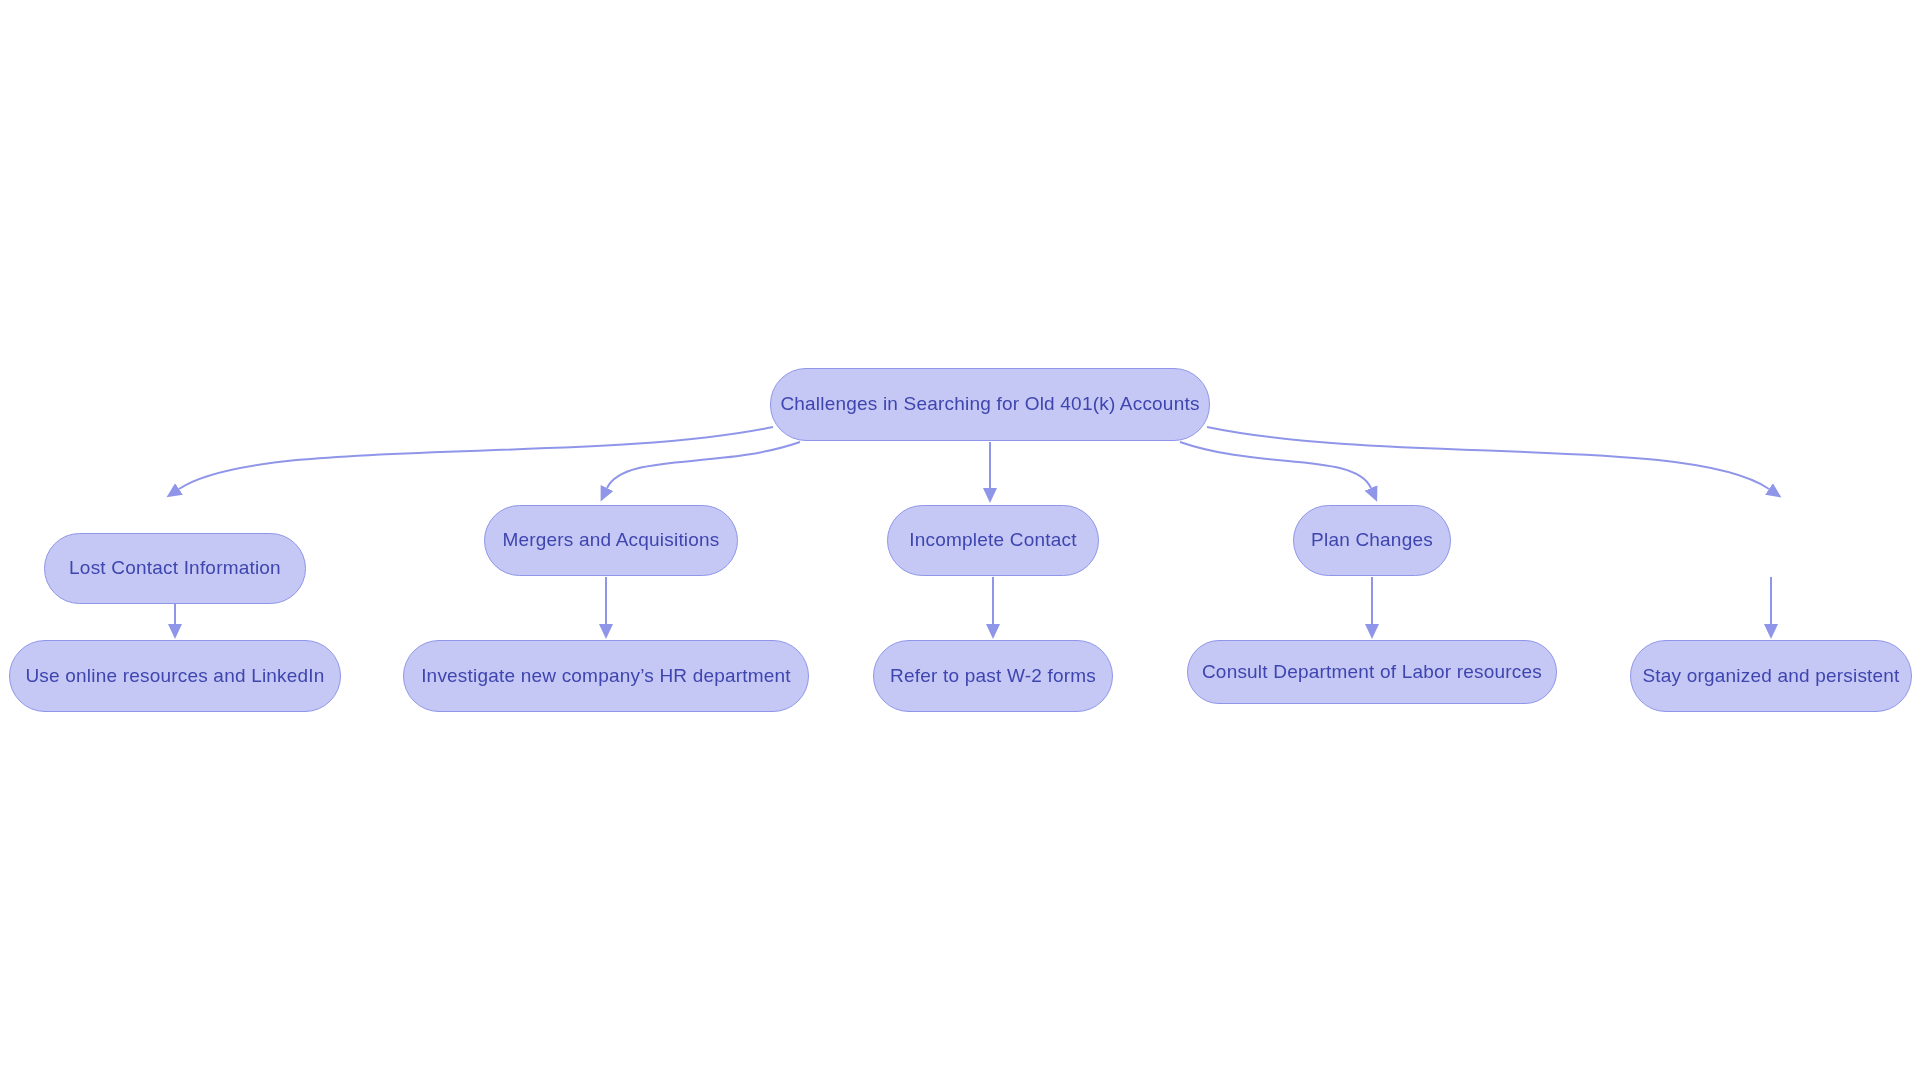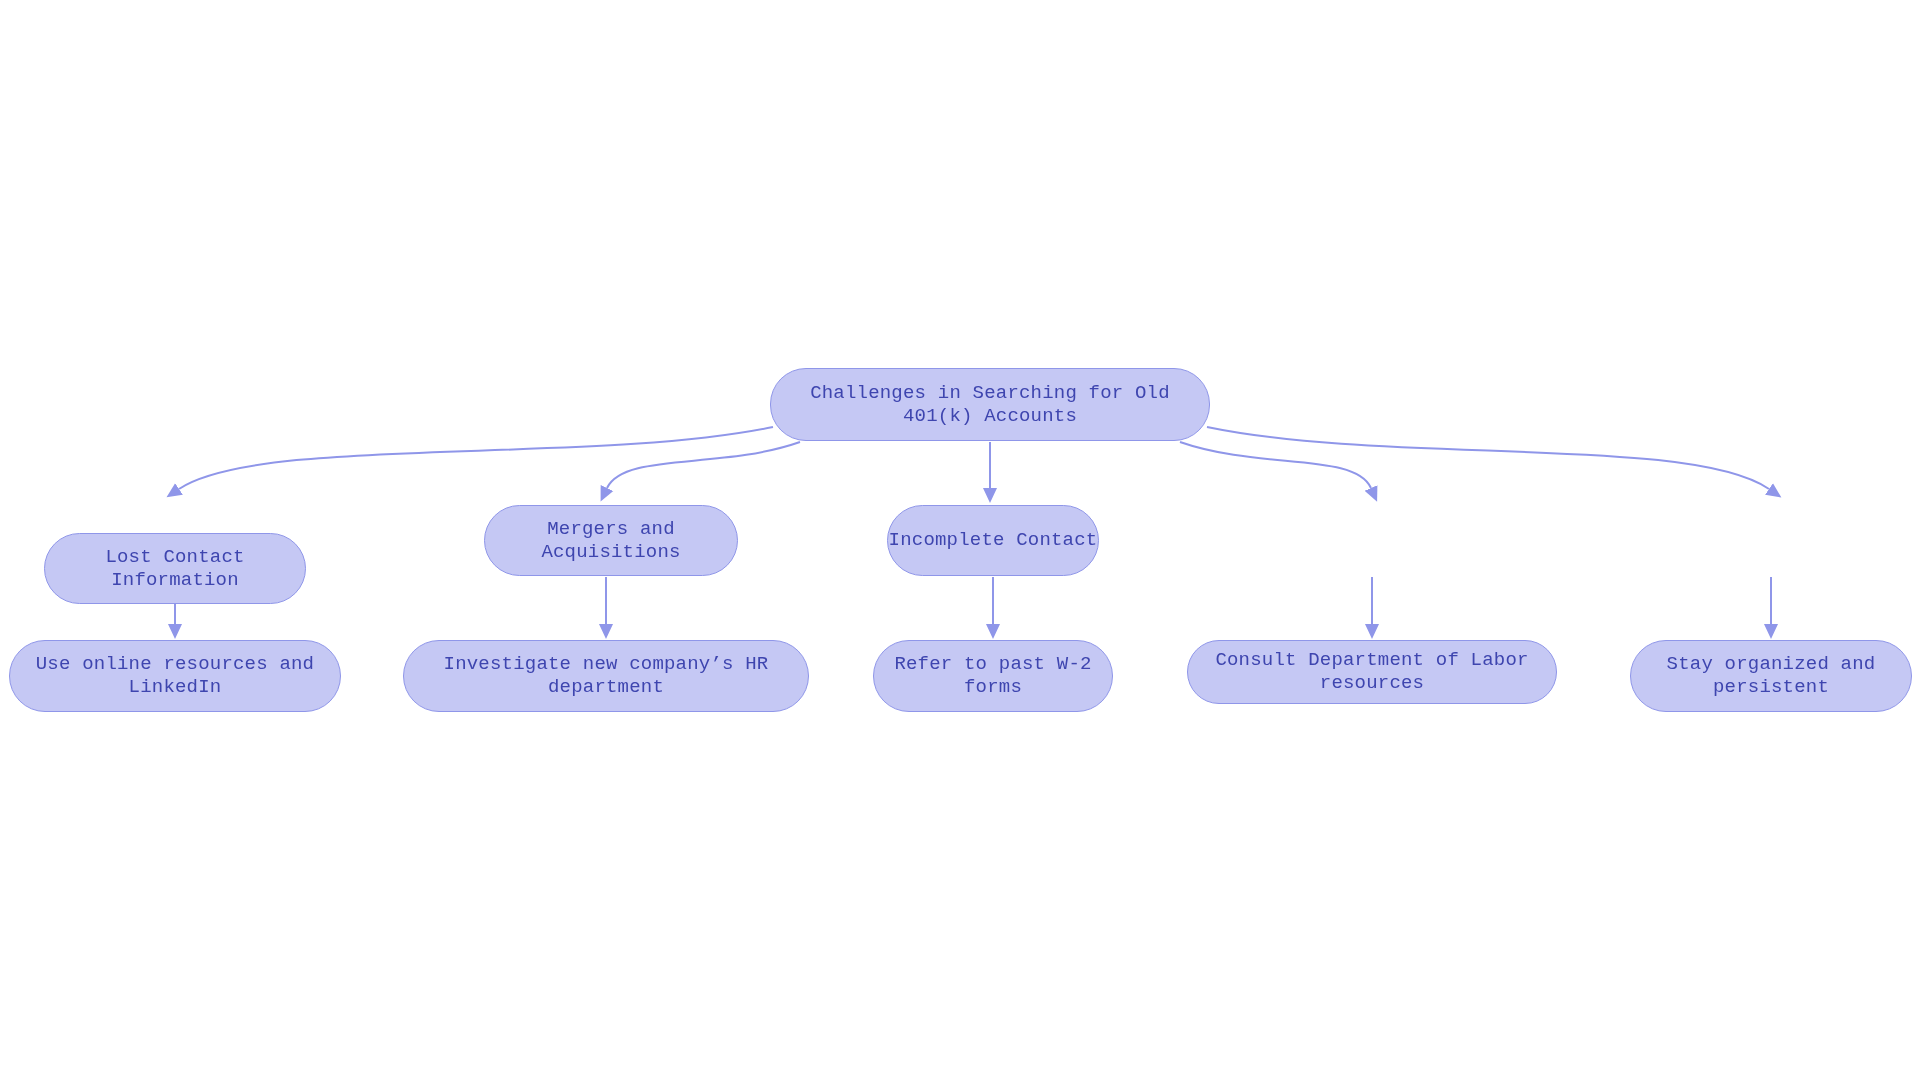--- a/index.html
+++ b/index.html
@@ -38,21 +38,20 @@
     border: 1.5px solid var(--node-border);
     border-radius: 36px;
     display: flex;
     align-items: center;
     justify-content: center;
     text-align: center;
     color: var(--text-color);
     font-size: 19px;
     line-height: 1.2;
     letter-spacing: 0.2px;
-    font-family: Liberation Mono, monospace;
   }
 </style>
 </head>
 <body>
 
 <div class="canvas">
 
   <svg class="edges" viewBox="0 0 1920 1083" xmlns="http://www.w3.org/2000/svg">
     <defs>
       <marker id="arrowhead" markerUnits="userSpaceOnUse" markerWidth="16" markerHeight="16" refX="0" refY="8" orient="auto">
@@ -79,20 +78,23 @@
 
   <div class="node" style="left:44px; top:533px; width:262px; height:71px">
     <span>Lost Contact Information</span>
   </div>
   <div class="node" style="left:484px; top:505px; width:254px; height:71px">
     <span>Mergers and Acquisitions</span>
   </div>
   <div class="node" style="left:887px; top:505px; width:212px; height:71px">
     <span>Incomplete Contact</span>
   </div>
+  <div class="node" style="left:1293px; top:505px; width:158px; height:71px">
+    <span>Plan Changes</span>
+  </div>
 
   <div class="node" style="left:9px; top:640px; width:332px; height:72px">
     <span>Use online resources and LinkedIn</span>
   </div>
   <div class="node" style="left:403px; top:640px; width:406px; height:72px">
     <span>Investigate new company’s HR department</span>
   </div>
   <div class="node" style="left:873px; top:640px; width:240px; height:72px">
     <span>Refer to past W-2 forms</span>
   </div>

